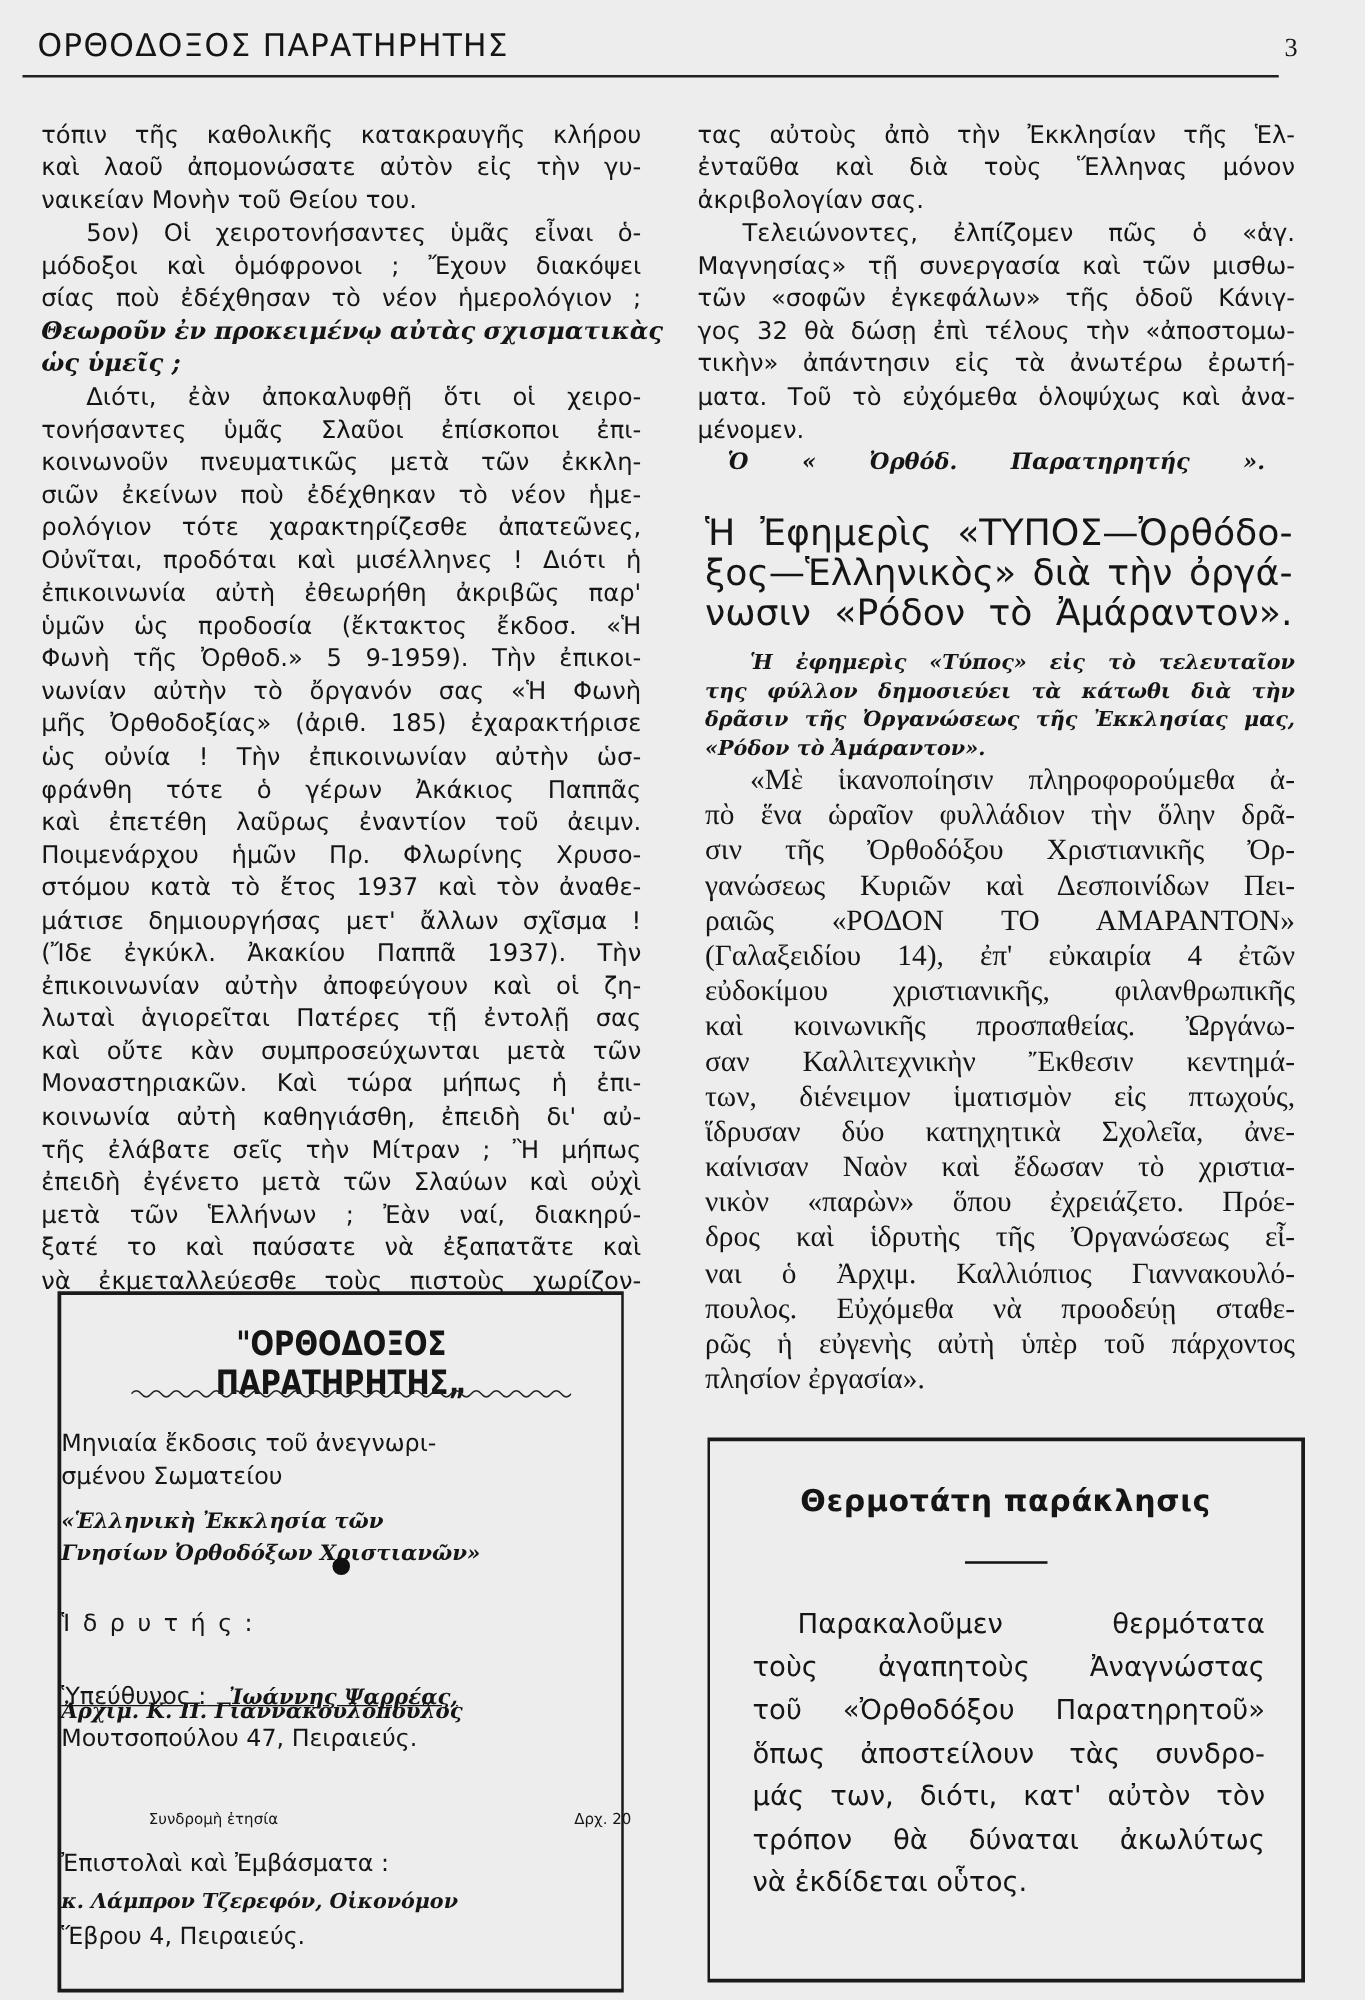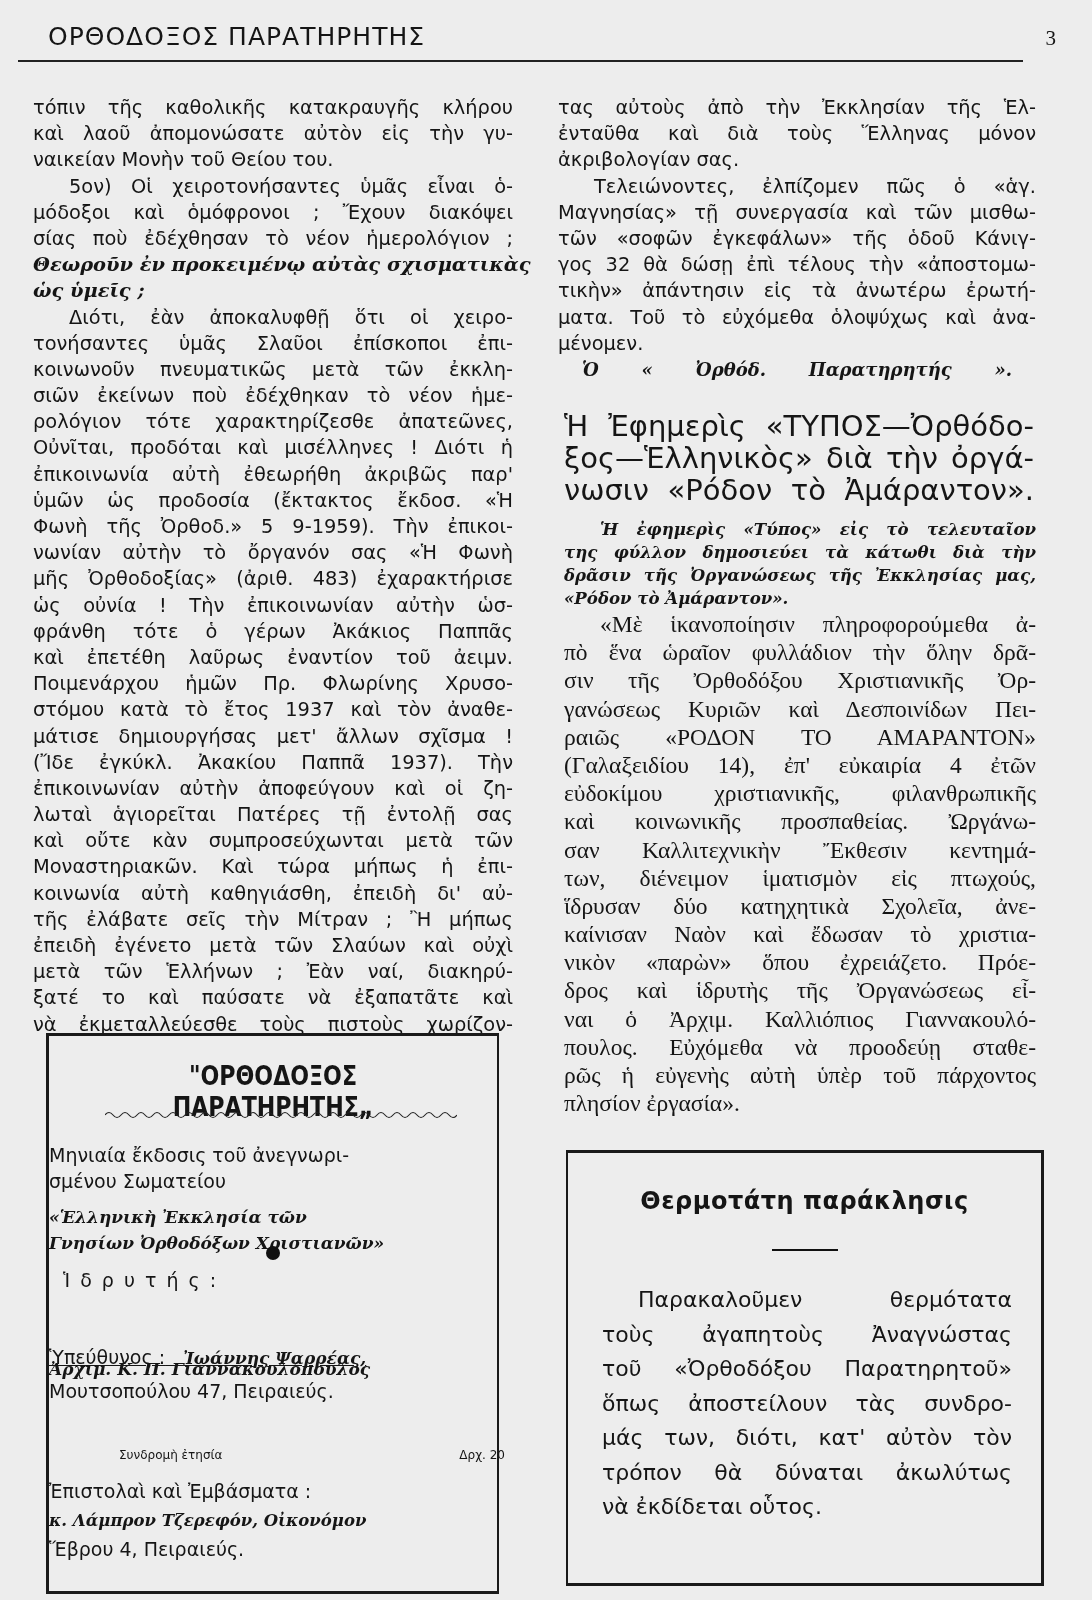--- a/index.html
+++ b/index.html
@@ -5,21 +5,21 @@
   html, body { margin:0; padding:0; }
   body {
     width:1092px; height:1600px; overflow:hidden;
     background:#ededed;
     color:#151515;
     font-family:"DejaVu Sans", sans-serif;
     position:relative;
   }
   .page { position:absolute; inset:0; }
   .running-head {
-    position:absolute; left:36px; top:22px; width:1020px; height:36px;
+    position:absolute; left:18px; top:22px; width:1020px; height:36px;
   }
   .running-title {
     position:absolute; left:12px; top:0; font-size:25px; letter-spacing:1px;
     font-family:"DejaVu Sans", sans-serif; font-weight:400;
   }
   .page-number {
     position:absolute; right:0; top:4px; font-size:21px;
     font-family:"Liberation Serif", serif;
   }
   .head-rule {
@@ -112,21 +112,21 @@
     <span class="line indent">Διότι, ἐὰν ἀποκαλυφθῇ ὅτι οἱ χειρο-</span>
     <span class="line">τονήσαντες ὑμᾶς Σλαῦοι ἐπίσκοποι ἐπι-</span>
     <span class="line">κοινωνοῦν πνευματικῶς μετὰ τῶν ἐκκλη-</span>
     <span class="line">σιῶν ἐκείνων ποὺ ἐδέχθηκαν τὸ νέον ἡμε-</span>
     <span class="line">ρολόγιον τότε χαρακτηρίζεσθε ἀπατεῶνες,</span>
     <span class="line">Οὐνῖται, προδόται καὶ μισέλληνες ! Διότι ἡ</span>
     <span class="line">ἐπικοινωνία αὐτὴ ἐθεωρήθη ἀκριβῶς παρ'</span>
     <span class="line">ὑμῶν ὡς προδοσία (ἔκτακτος ἔκδοσ. «Ἡ</span>
     <span class="line">Φωνὴ τῆς Ὀρθοδ.» 5 9-1959). Τὴν ἐπικοι-</span>
     <span class="line">νωνίαν αὐτὴν τὸ ὄργανόν σας «Ἡ Φωνὴ</span>
-    <span class="line">μῆς Ὀρθοδοξίας» (ἀριθ. 483) ἐχαρακτήρισε</span>
+    <span class="line">μῆς Ὀρθοδοξίας» (ἀριθ. 185) ἐχαρακτήρισε</span>
     <span class="line">ὡς οὐνία ! Τὴν ἐπικοινωνίαν αὐτὴν ὡσ-</span>
     <span class="line">φράνθη τότε ὁ γέρων Ἀκάκιος Παππᾶς</span>
     <span class="line">καὶ ἐπετέθη λαῦρως ἐναντίον τοῦ ἀειμν.</span>
     <span class="line">Ποιμενάρχου ἡμῶν Πρ. Φλωρίνης Χρυσο-</span>
     <span class="line">στόμου κατὰ τὸ ἔτος 1937 καὶ τὸν ἀναθε-</span>
     <span class="line">μάτισε δημιουργήσας μετ' ἄλλων σχῖσμα !</span>
     <span class="line">(Ἴδε ἐγκύκλ. Ἀκακίου Παππᾶ 1937). Τὴν</span>
     <span class="line">ἐπικοινωνίαν αὐτὴν ἀποφεύγουν καὶ οἱ ζη-</span>
     <span class="line">λωταὶ ἁγιορεῖται Πατέρες τῇ ἐντολῇ σας</span>
     <span class="line">καὶ οὔτε κὰν συμπροσεύχωνται μετὰ τῶν</span>
@@ -194,21 +194,21 @@
     </svg>
     <div class="box-text" style="top:106px;">
       <div>Μηνιαία ἔκδοσις τοῦ ἀνεγνωρι-</div>
       <div>σμένου Σωματείου</div>
     </div>
     <div class="box-text bi" style="top:168px; font-size:17px; line-height:26px;">
       <div>«Ἑλληνικὴ Ἐκκλησία τῶν</div>
       <div>Γνησίων Ὀρθοδόξων Χριστιανῶν»</div>
     </div>
     <div class="dot"></div>
-    <div class="box-text" style="top:231px; letter-spacing:2px;margin-left:14px;">Ἱ δ ρ υ τ ή ς :</div>
+    <div class="box-text" style="top:250px; letter-spacing:2px;">Ἱ δ ρ υ τ ή ς :</div>
     <div class="box-text bi" style="top:272px; font-size:17px;margin-top:48px;">Ἀρχιμ. Κ. Π. Γιαννακουλόπουλος</div>
     <div class="box-text" style="top:308px;text-decoration:underline;">
       <span>Ὑπεύθυνος :</span>
       &nbsp;&nbsp;<span class="bi" style="font-size:17px;">Ἰωάννης Ψαρρέας,</span>
     </div>
     <div class="box-text" style="top:342px;">Μουτσοπούλου 47, Πειραιεύς.</div>
     <div class="sub-row" style="top:412px;">
       <span>Συνδρομὴ ἐτησία</span>
       <span class="price">Δρχ. 20</span>
     </div>

